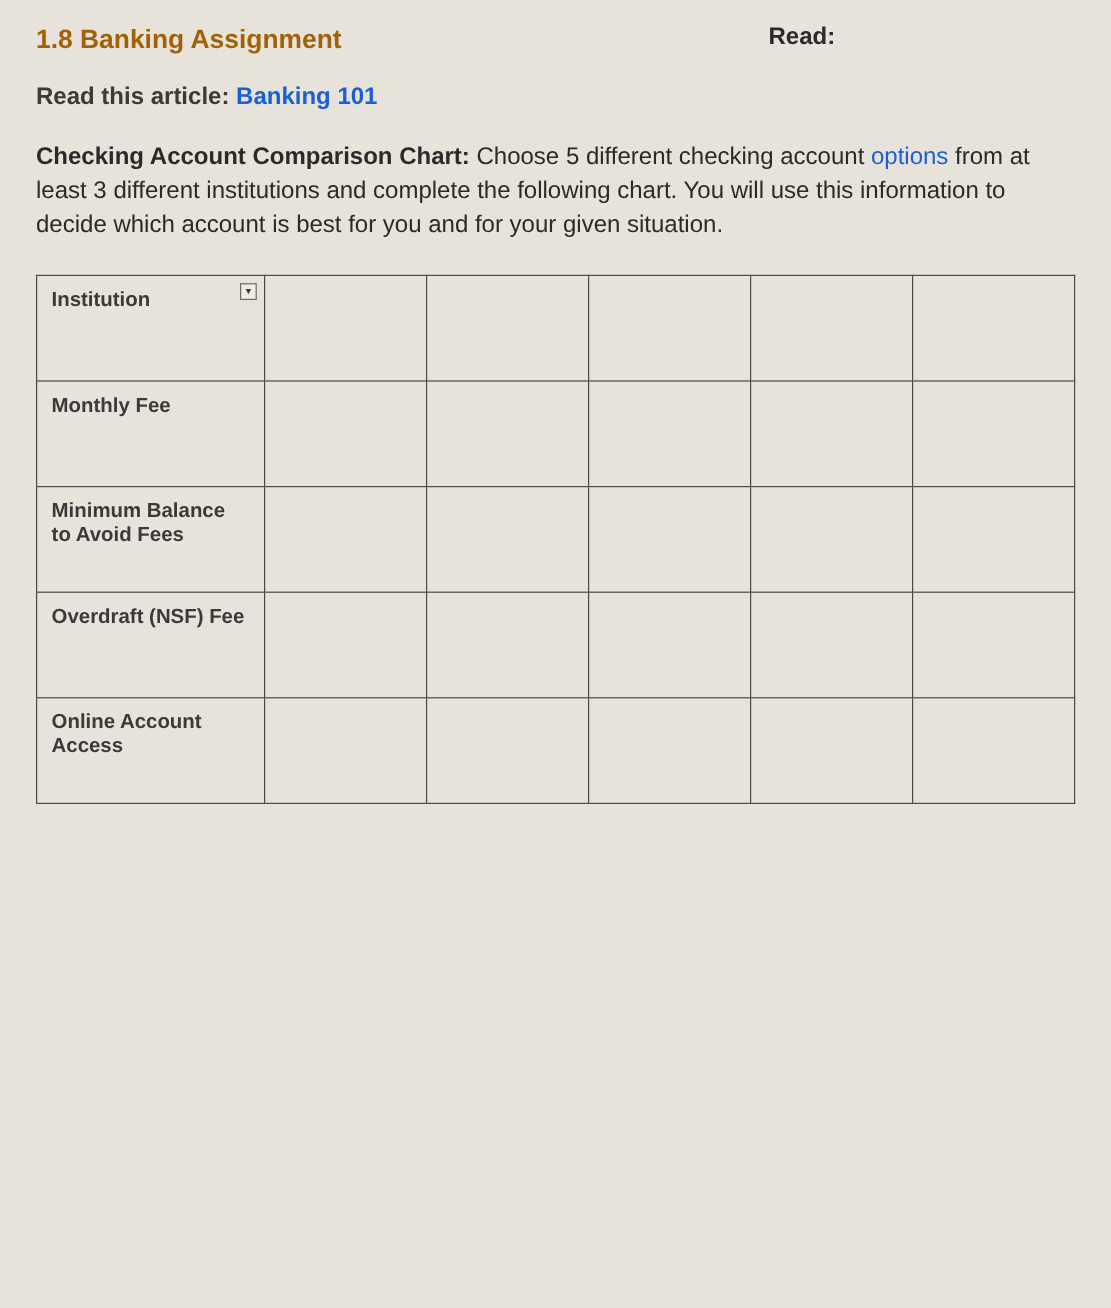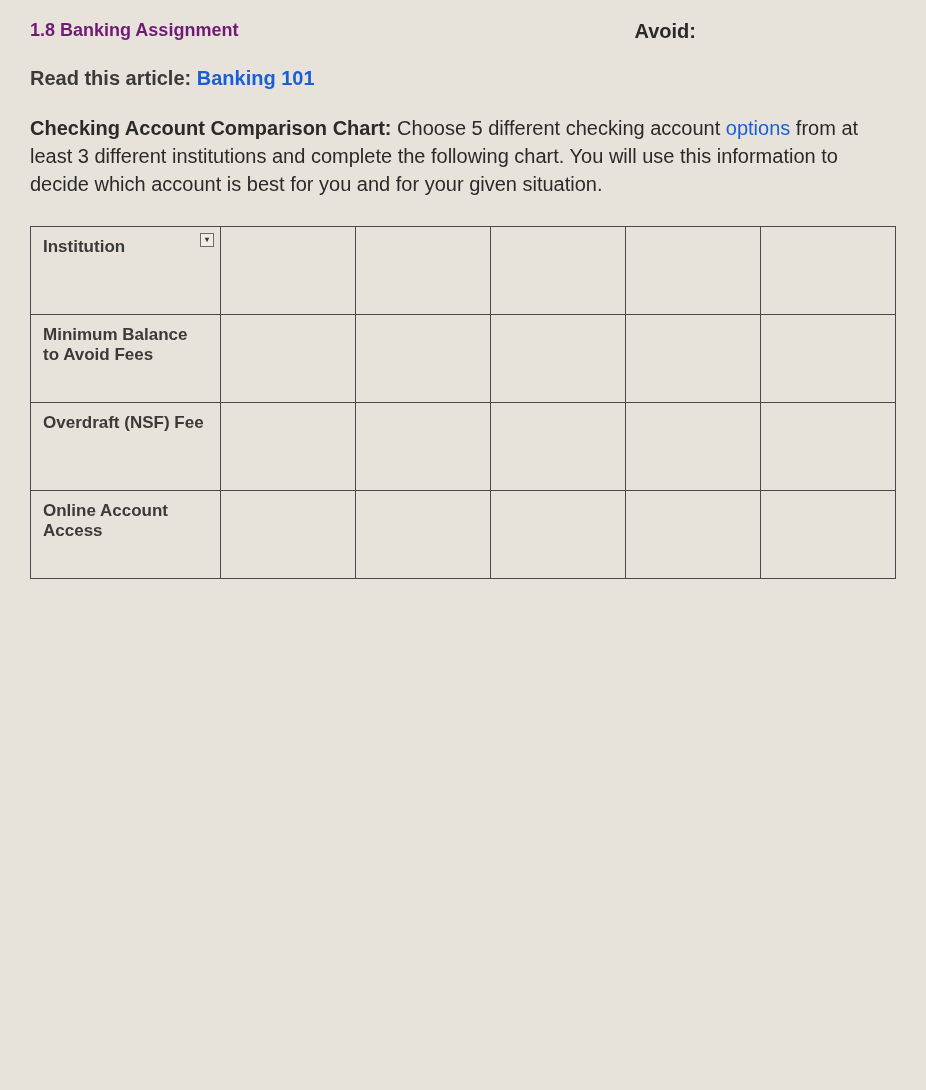--- a/index.html
+++ b/index.html
@@ -12,23 +12,23 @@
       background: #e8e3da;
       padding: 20px 30px;
       color: #2a2a2a;
       width: 926px;
     }
     .header-row {
       display: flex;
       margin-bottom: 24px;
     }
     .title {
-      font-size: 18px;
+      font-size: 22px;
       font-weight: bold;
-      color: #701a75;
+      color: #a16207;
       flex: 1;
     }
     .name-label {
       font-size: 20px;
       font-weight: bold;
       color: #2a2a2a;
       margin-right: 200px;
     }
     .read-line {
       font-size: 20px;
@@ -84,35 +84,43 @@
       font-size: 8px;
       line-height: 1;
       color: #3a3a3a;
     }
   </style>
 </head>
 <body>
 
 <div class="header-row">
   <div class="title">1.8 Banking Assignment</div>
-  <div class="name-label">Avoid:</div>
+  <div class="name-label">Read:</div>
 </div>
 
 <div class="read-line">
   <span>Read this article: </span><a class="link">Banking 101</a>
 </div>
 
 <div class="instructions">
   <b>Checking Account Comparison Chart:</b><span> Choose 5 different checking account </span><a class="link">options</a><span> from at least 3 different institutions and complete the following chart. You will use this information to decide which account is best for you and for your given situation.</span>
 </div>
 
 <table>
   <tbody id="table-body">
       <tr>
         <td class="label-cell">Institution<span class="dropdown-marker">▾</span></td>
+        <td class="data-cell"></td>
+        <td class="data-cell"></td>
+        <td class="data-cell"></td>
+        <td class="data-cell"></td>
+        <td class="data-cell"></td>
+      </tr>
+      <tr>
+        <td class="label-cell">Monthly Fee</td>
         <td class="data-cell"></td>
         <td class="data-cell"></td>
         <td class="data-cell"></td>
         <td class="data-cell"></td>
         <td class="data-cell"></td>
       </tr>
       <tr>
         <td class="label-cell">Minimum Balance to Avoid Fees</td>
         <td class="data-cell"></td>
         <td class="data-cell"></td>

